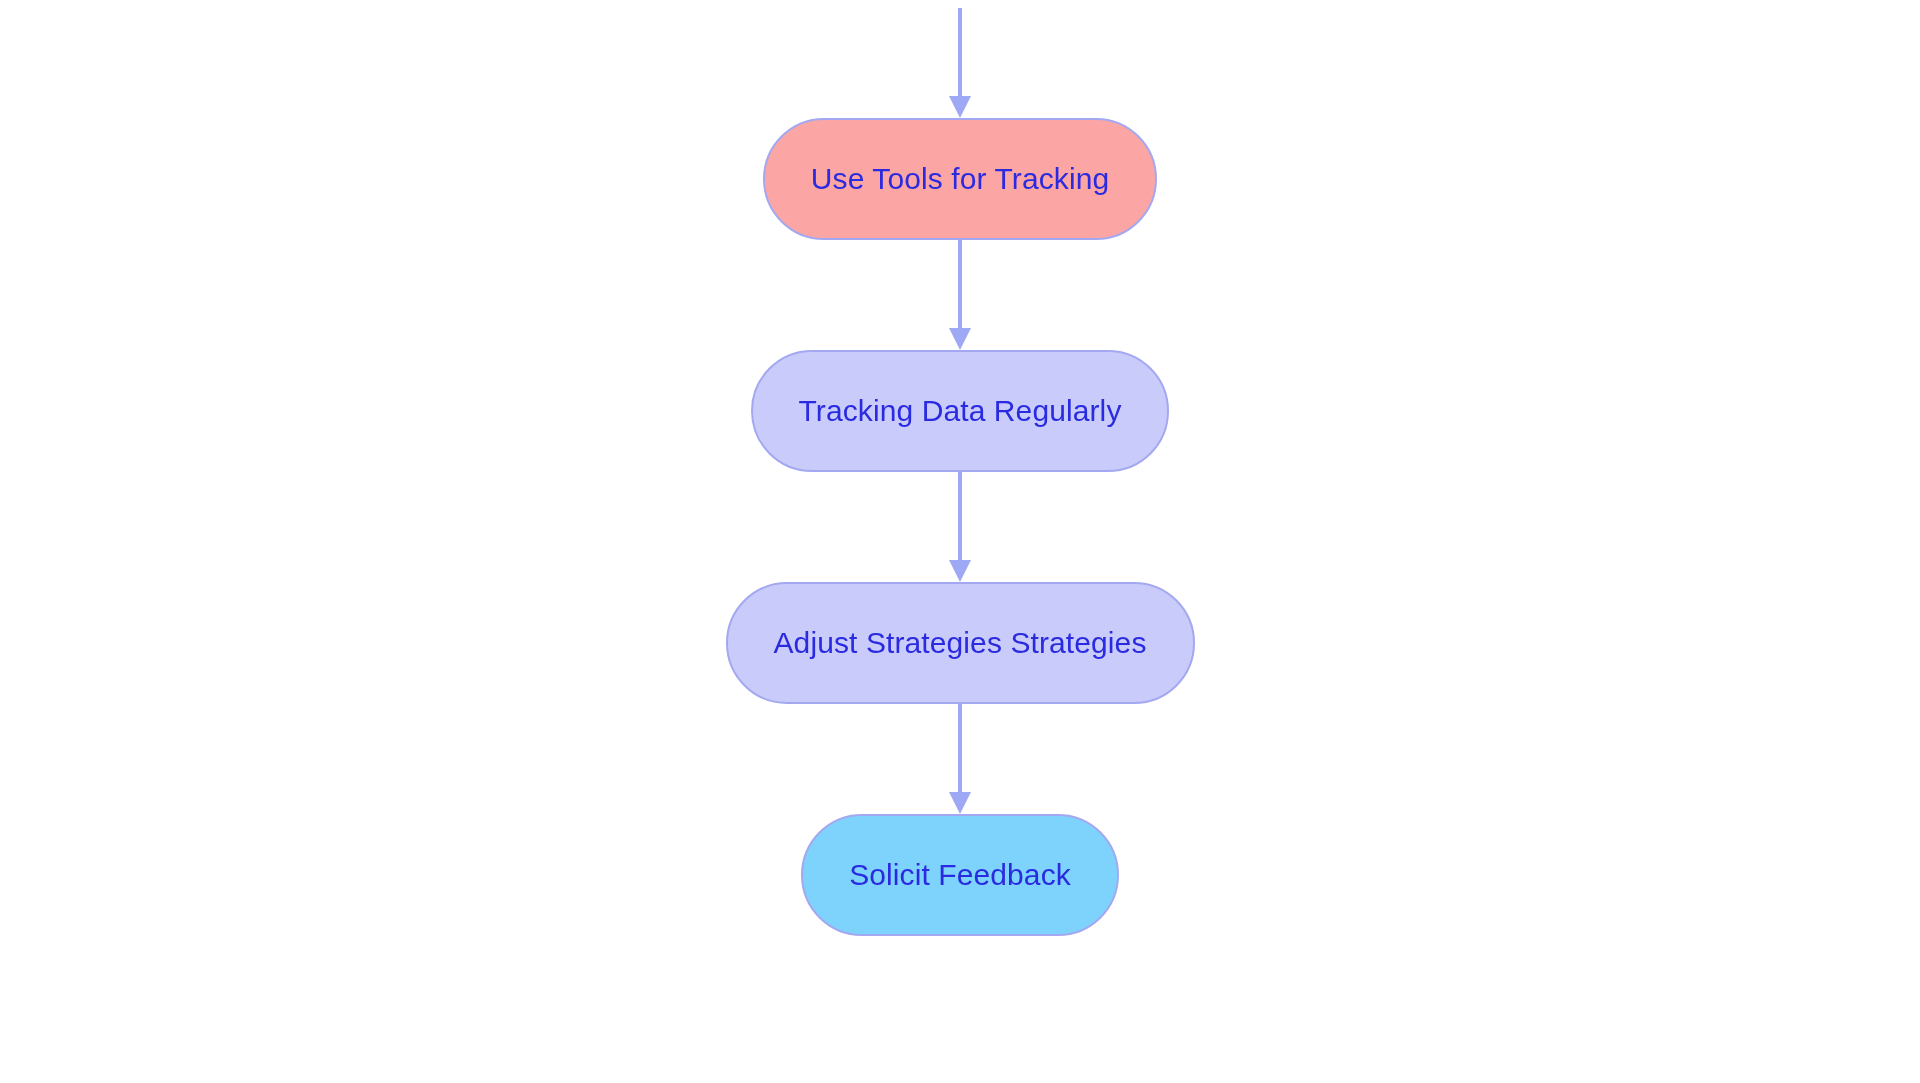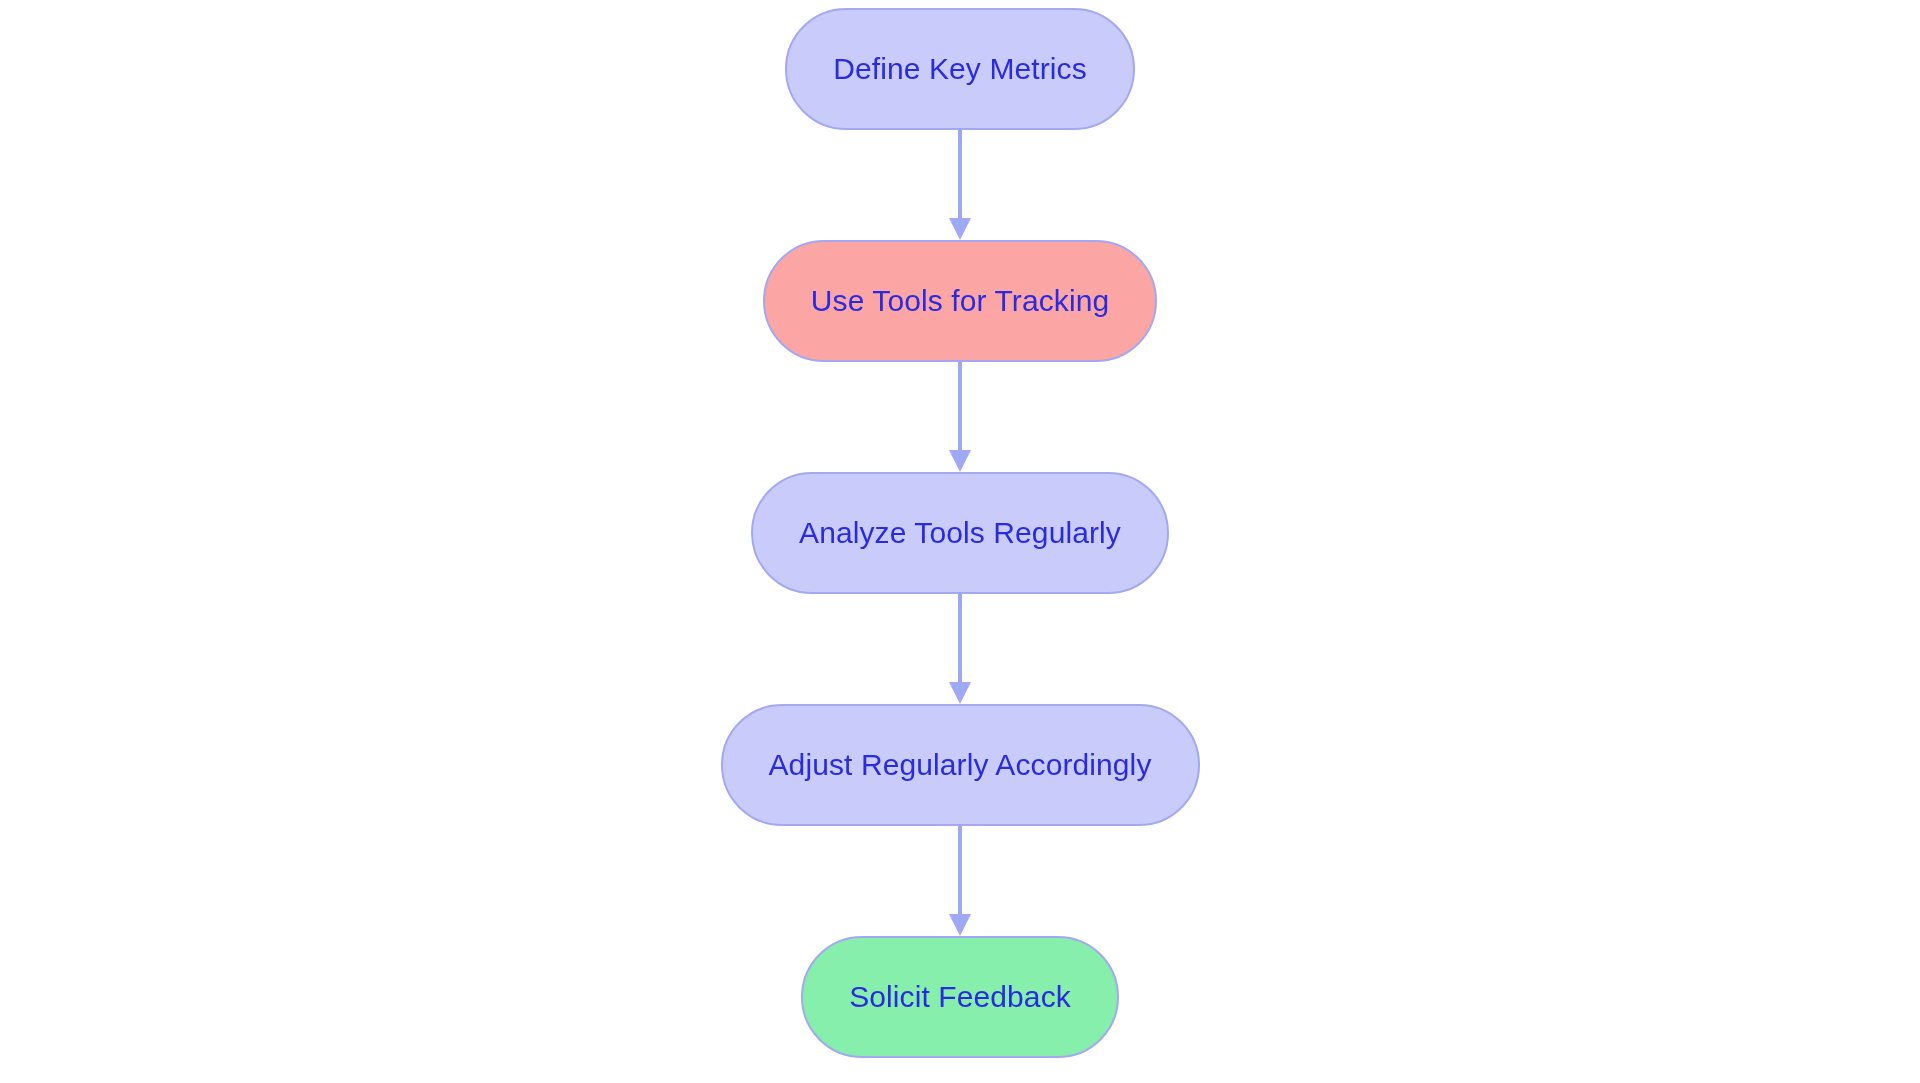--- a/index.html
+++ b/index.html
@@ -74,62 +74,59 @@
     width: 30px;
     height: 110px;
   }
 </style>
 </head>
 <body style="background: rgb(255, 255, 255);">
 
 <div id="flowchart-canvas" style="background: rgb(255, 255, 255);">
   <div id="flow-stack">
 
-    <div class="flow-node" style="background: rgb(201, 204, 251); border-color: rgb(163, 168, 240);">
-      <span class="flow-node-label" style="color: rgb(42, 42, 224);">Define Key Metrics</span>
-    </div>
 
     <div class="flow-connector">
       <svg viewBox="0 0 30 110" xmlns="http://www.w3.org/2000/svg" aria-hidden="true">
         <line x1="15" y1="0" x2="15" y2="92" stroke="#9fa8f5" stroke-width="4"></line>
         <polygon points="15,110 4,88 26,88" fill="#9fa8f5"></polygon>
       </svg>
     </div>
 
     <div class="flow-node" style="background: #fca5a5; border-color: rgb(163, 168, 240);">
       <span class="flow-node-label" style="color: rgb(42, 42, 224);">Use Tools for Tracking</span>
     </div>
 
     <div class="flow-connector">
       <svg viewBox="0 0 30 110" xmlns="http://www.w3.org/2000/svg" aria-hidden="true">
         <line x1="15" y1="0" x2="15" y2="92" stroke="#9fa8f5" stroke-width="4"></line>
         <polygon points="15,110 4,88 26,88" fill="#9fa8f5"></polygon>
       </svg>
     </div>
 
     <div class="flow-node" style="background: rgb(201, 204, 251); border-color: rgb(163, 168, 240);">
-      <span class="flow-node-label" style="color: rgb(42, 42, 224);">Analyze Tools Regularly</span>
+      <span class="flow-node-label" style="color: rgb(42, 42, 224);">Tracking Data Regularly</span>
     </div>
 
     <div class="flow-connector">
       <svg viewBox="0 0 30 110" xmlns="http://www.w3.org/2000/svg" aria-hidden="true">
         <line x1="15" y1="0" x2="15" y2="92" stroke="#9fa8f5" stroke-width="4"></line>
         <polygon points="15,110 4,88 26,88" fill="#9fa8f5"></polygon>
       </svg>
     </div>
 
     <div class="flow-node" style="background: rgb(201, 204, 251); border-color: rgb(163, 168, 240);">
-      <span class="flow-node-label" style="color: rgb(42, 42, 224);">Adjust Regularly Accordingly</span>
+      <span class="flow-node-label" style="color: rgb(42, 42, 224);">Adjust Strategies Strategies</span>
     </div>
 
     <div class="flow-connector">
       <svg viewBox="0 0 30 110" xmlns="http://www.w3.org/2000/svg" aria-hidden="true">
         <line x1="15" y1="0" x2="15" y2="92" stroke="#9fa8f5" stroke-width="4"></line>
         <polygon points="15,110 4,88 26,88" fill="#9fa8f5"></polygon>
       </svg>
     </div>
 
-    <div class="flow-node" style="background: #86efac; border-color: rgb(163, 168, 240);">
+    <div class="flow-node" style="background: #7dd3fc; border-color: rgb(163, 168, 240);">
       <span class="flow-node-label" style="color: rgb(42, 42, 224);">Solicit Feedback</span>
     </div>
 
   </div>
 </div>
 
 </body></html>

